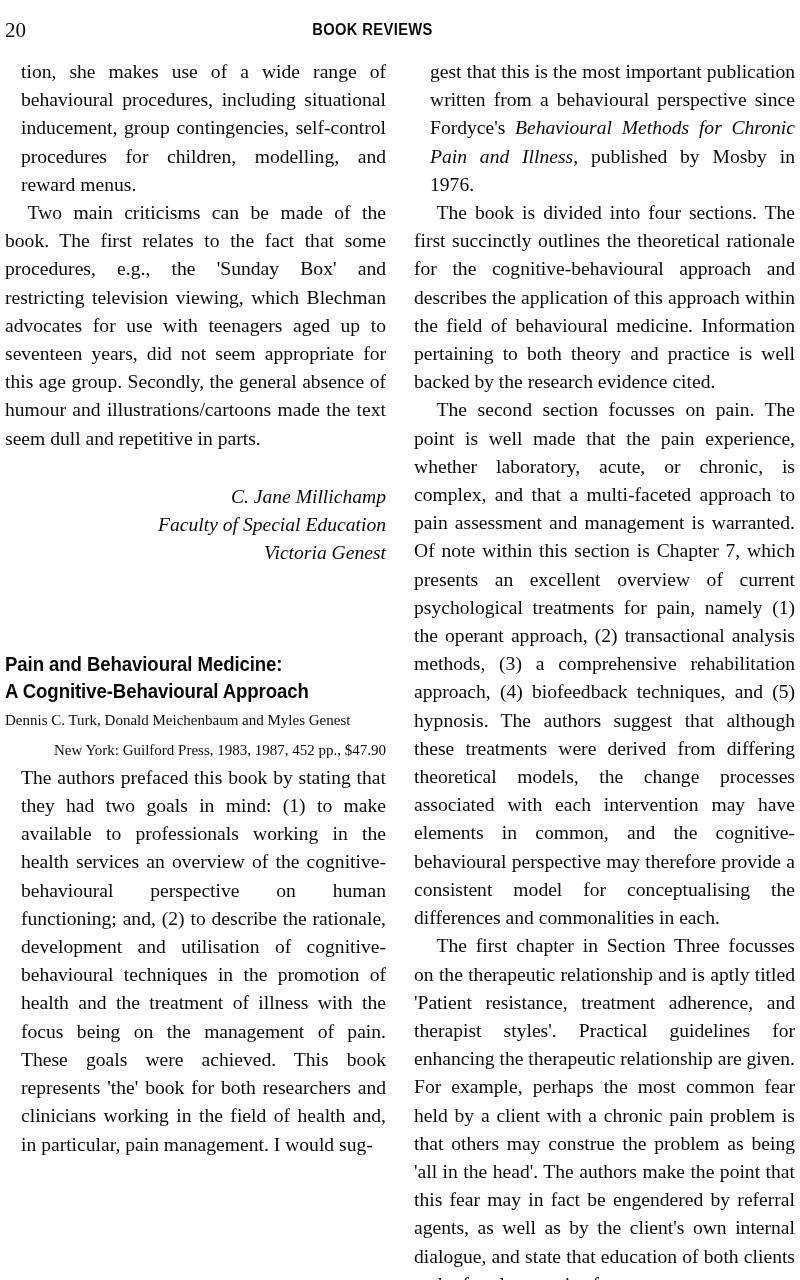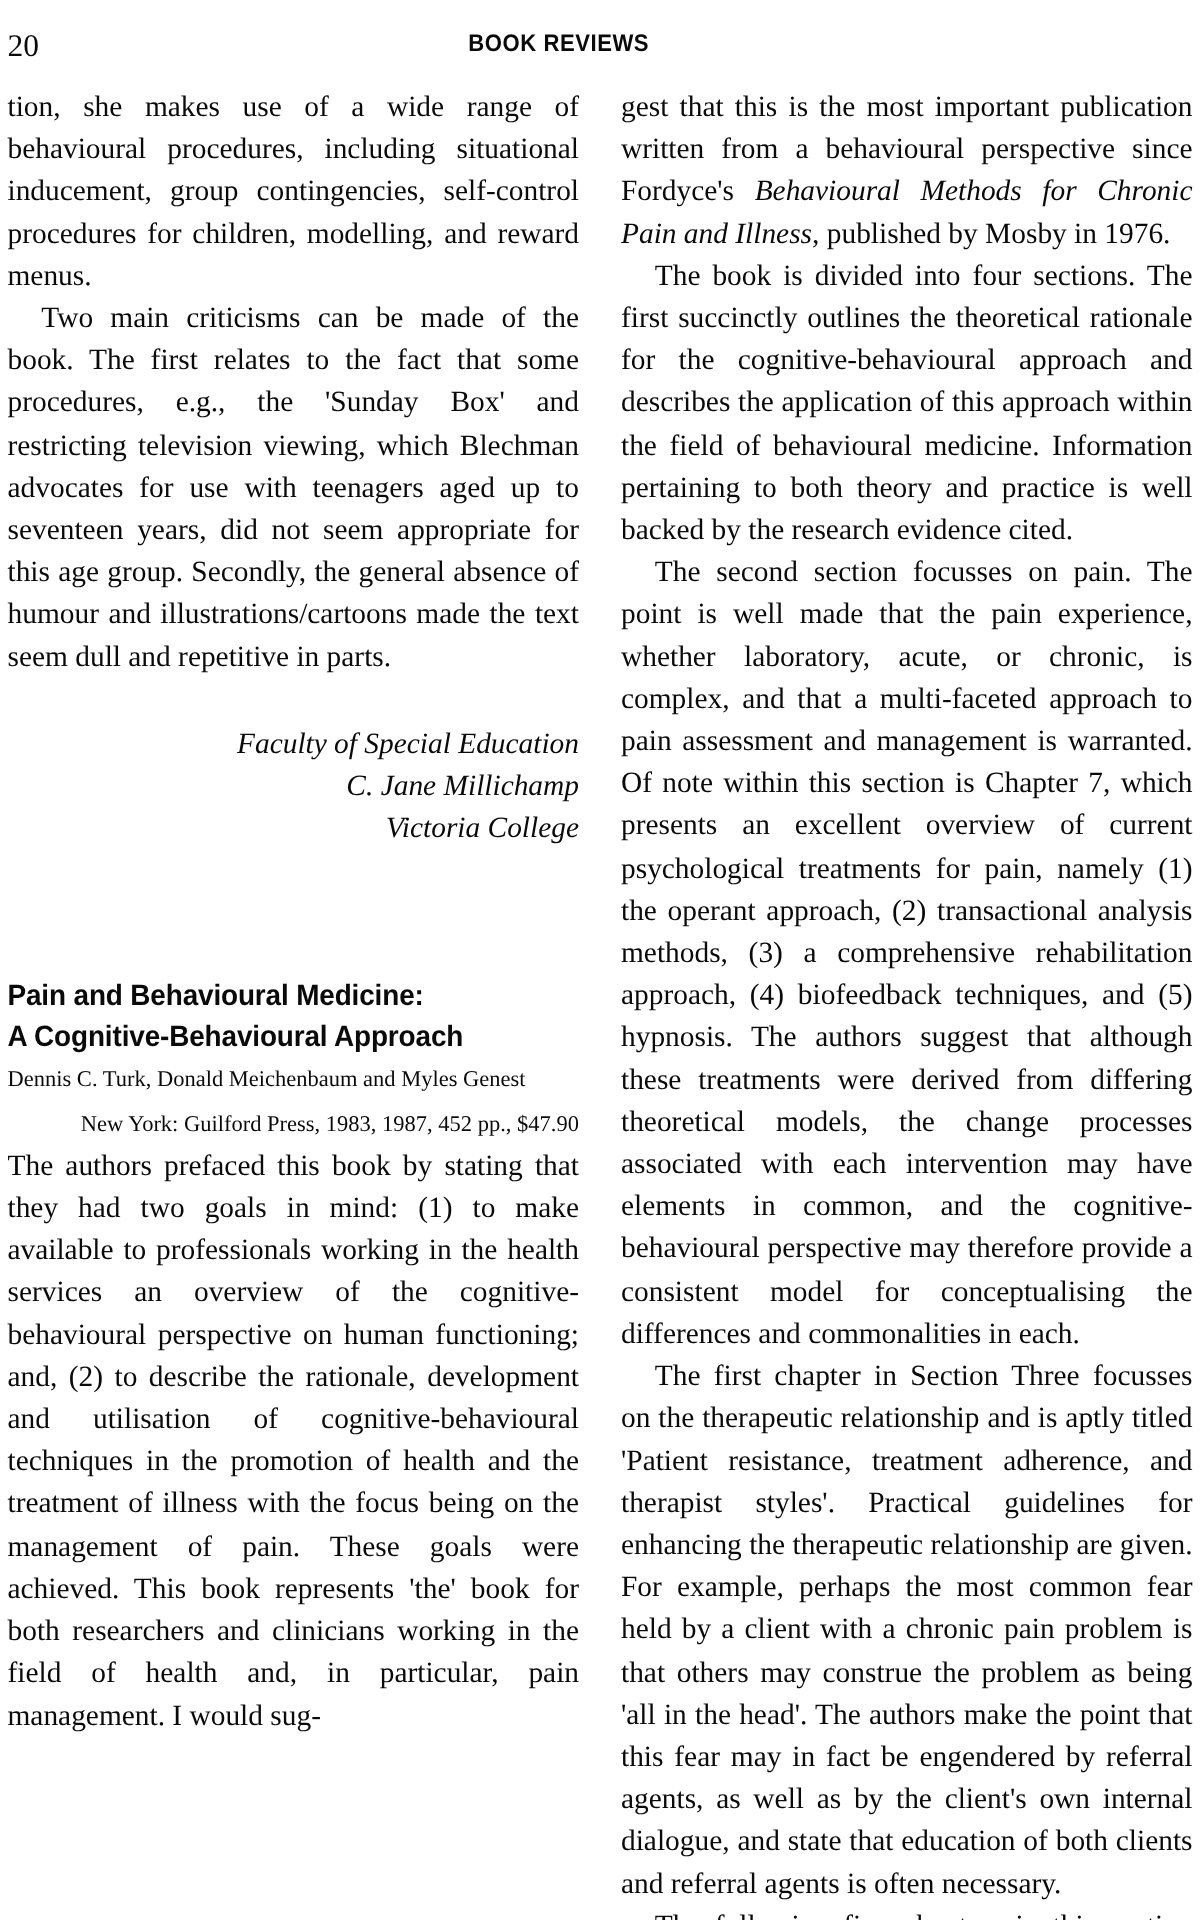--- a/index.html
+++ b/index.html
@@ -74,21 +74,21 @@
   p.body {
     margin: 0;
     font-size: 19.6px;
     line-height: 28.2px;
     text-align: justify;
     text-justify: inter-word;
     hyphens: manual;
     word-spacing: 0px;
   }
   p.body.indent { text-indent: 1.15em; }
-  p.body.cont   { text-indent: 0; }
+  p.body.cont   { text-indent: 0; margin-left: 16px; }
 
   i, em { font-style: italic; }
 
   
   .signature {
     margin-top: 30px;
     text-align: right;
     font-style: italic;
     font-size: 19.6px;
     line-height: 28.2px;
@@ -134,23 +134,23 @@
   <div class="columns">
 
     <div class="col">
 
       <p class="body cont">tion, she makes use of a wide range of behavioural procedures, including situational inducement, group contingencies, self-control procedures for children, modelling, and reward menus.</p>
 
       <p class="body indent">Two main criticisms can be made of the book. The first relates to the fact that some procedures, e.g., the 'Sunday Box' and restricting television viewing, which Blechman advocates for use with teenagers aged up to seventeen years, did not seem appropriate for this age group. Secondly, the general absence of humour and illustrations/cartoons made the text seem dull and repetitive in parts.</p>
 
 
       <div class="signature">
+        <div>C. Jane Millichamp</div>
         <div>Faculty of Special Education</div>
-        <div>C. Jane Millichamp</div>
-        <div>Victoria College</div>
+        <div>Victoria Genest</div>
       </div>
 
       <div class="book-entry">
         <div class="title-line">Pain and Behavioural Medicine:</div>
         <div class="title-line">A Cognitive-Behavioural Approach</div>
         <div class="meta-line authors">Dennis C. Turk, Donald Meichenbaum and Myles Genest</div>
         <div class="meta-line pub">New York: Guilford Press, 1983, 1987, 452 pp., $47.90</div>
       </div>
 
       <p class="body cont after-entry">The authors prefaced this book by stating that they had two goals in mind: (1) to make available to professionals working in the health services an overview of the cognitive-behavioural perspective on human functioning; and, (2) to describe the rationale, development and utilisation of cognitive-behavioural techniques in the promotion of health and the treatment of illness with the focus being on the management of pain. These goals were achieved. This book represents 'the' book for both researchers and clinicians working in the field of health and, in particular, pain management. I would sug-</p>

